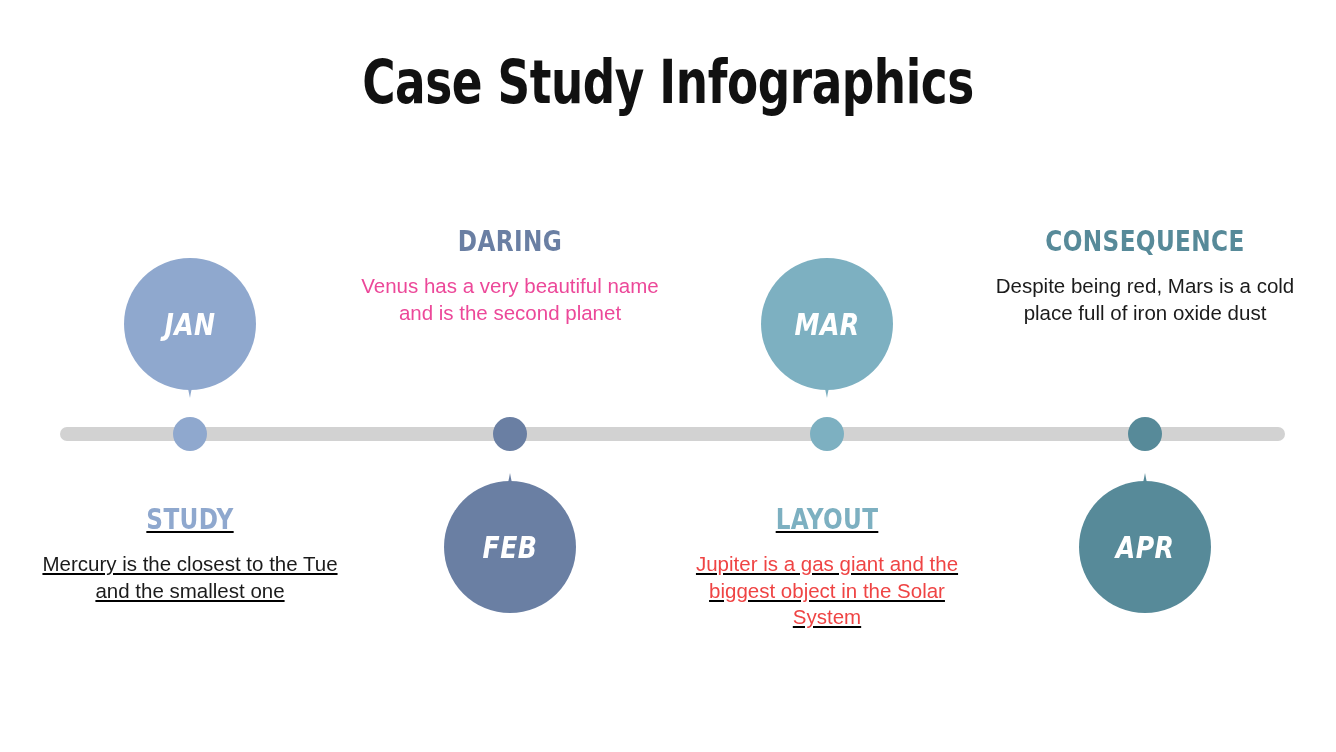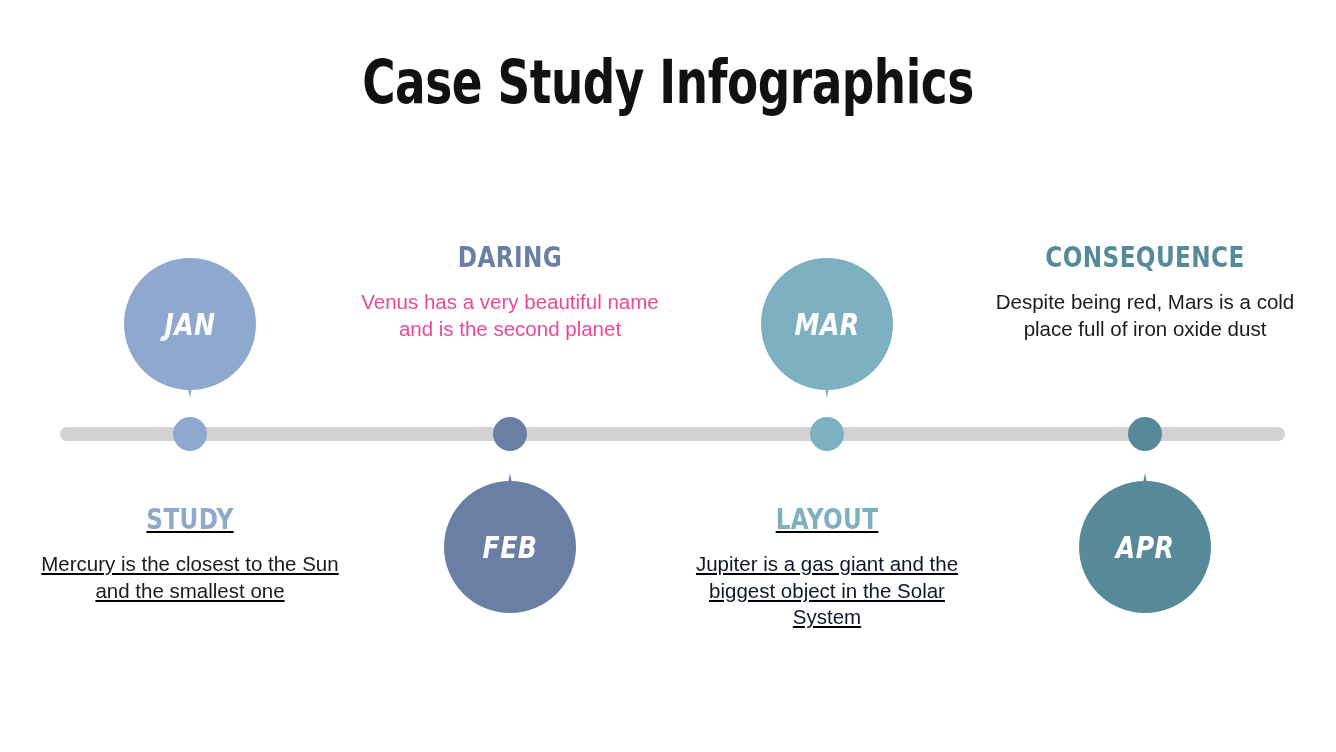--- a/index.html
+++ b/index.html
@@ -127,21 +127,21 @@
   .pin-down { top: 481px; }
 
   
   .text-block {
     position: absolute;
     left: 50%;
     width: 300px;
     margin-left: -150px;
     text-align: center;
   }
-  .block-above { top: 241px; }   
+  .block-above { top: 225px; }   
   .block-below { top: 503px; text-decoration: underline; }   
 
   .block-heading {
     font-family: "Liberation Sans Narrow", "DejaVu Sans Condensed", "Liberation Sans", sans-serif;
     font-size: 28px;
     font-weight: bold;
     letter-spacing: 0.4px;
     line-height: 34px;
     margin-bottom: 14px;
     transform: scaleX(0.92);
@@ -172,21 +172,21 @@
         <svg width="52" height="36" viewBox="0 0 52 36" preserveAspectRatio="none">
           <path d="M0,0 C14,0 22,12 26,36 C30,12 38,0 52,0 Z" class="tip-fill-0" fill="#8fa8ce"></path>
         </svg>
       </div>
       <div class="pin-circle" style="background: rgb(143, 168, 206);"></div>
       <div class="pin-label">JAN</div>
     </div>
 
     <div class="text-block block-below">
       <div class="block-heading" style="color: rgb(143, 168, 206);">STUDY</div>
-      <div class="block-body" style="color: rgb(27, 27, 27);">Mercury is the closest to the Sun and the smallest one</div>
+      <div class="block-body" style="color: rgb(27, 27, 27);">Mercury is the closest to the Tue and the smallest one</div>
     </div>
   </div>
 
   <div class="timeline-item" id="item-1" style="left: 340px;">
     <div class="axis-dot" style="background: rgb(106, 127, 163);"></div>
 
     <div class="pin pin-down">
       <div class="pin-tip">
         <svg width="52" height="36" viewBox="0 0 52 36" preserveAspectRatio="none">
           <path d="M0,36 C14,36 22,24 26,0 C30,24 38,36 52,36 Z" class="tip-fill-1" fill="#6a7fa3"></path>
@@ -210,21 +210,21 @@
         <svg width="52" height="36" viewBox="0 0 52 36" preserveAspectRatio="none">
           <path d="M0,0 C14,0 22,12 26,36 C30,12 38,0 52,0 Z" class="tip-fill-2" fill="#7db0c1"></path>
         </svg>
       </div>
       <div class="pin-circle" style="background: rgb(125, 176, 193);"></div>
       <div class="pin-label">MAR</div>
     </div>
 
     <div class="text-block block-below">
       <div class="block-heading" style="color: rgb(125, 176, 193);">LAYOUT</div>
-      <div class="block-body" style="color: #0f172a;">Jupiter is a gas giant and the biggest object in the Solar System</div>
+      <div class="block-body" style="color: #ef4444;">Jupiter is a gas giant and the biggest object in the Solar System</div>
     </div>
   </div>
 
   <div class="timeline-item" id="item-3" style="left: 975px;">
     <div class="axis-dot" style="background: rgb(87, 138, 153);"></div>
 
     <div class="pin pin-down">
       <div class="pin-tip">
         <svg width="52" height="36" viewBox="0 0 52 36" preserveAspectRatio="none">
           <path d="M0,36 C14,36 22,24 26,0 C30,24 38,36 52,36 Z" class="tip-fill-3" fill="#578a99"></path>

